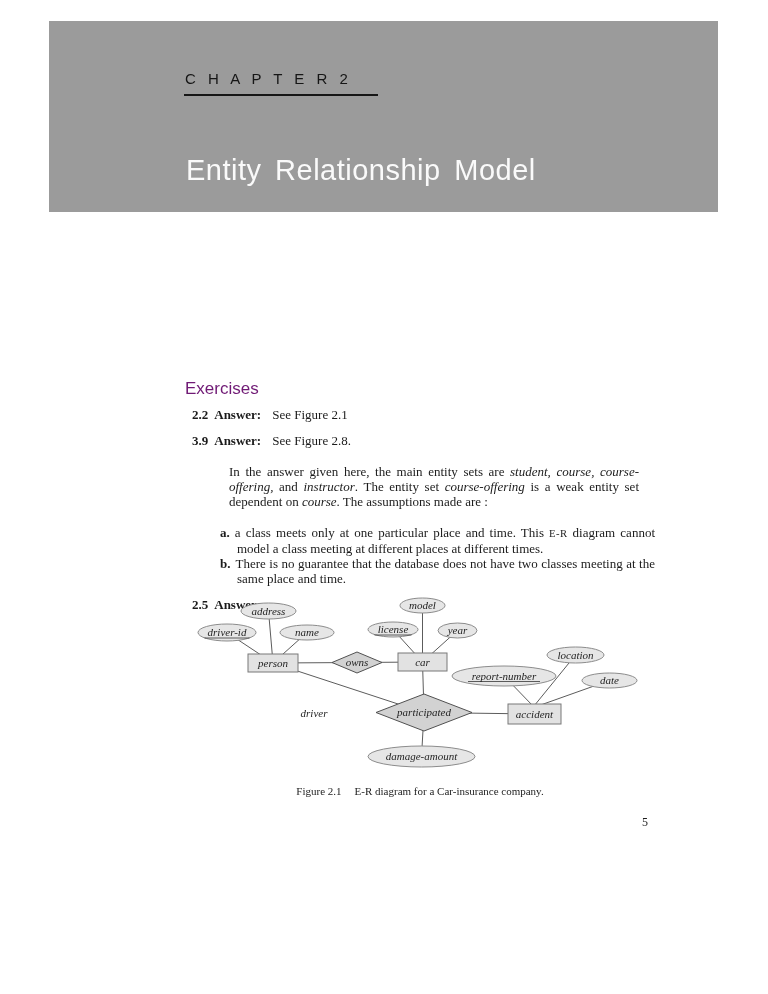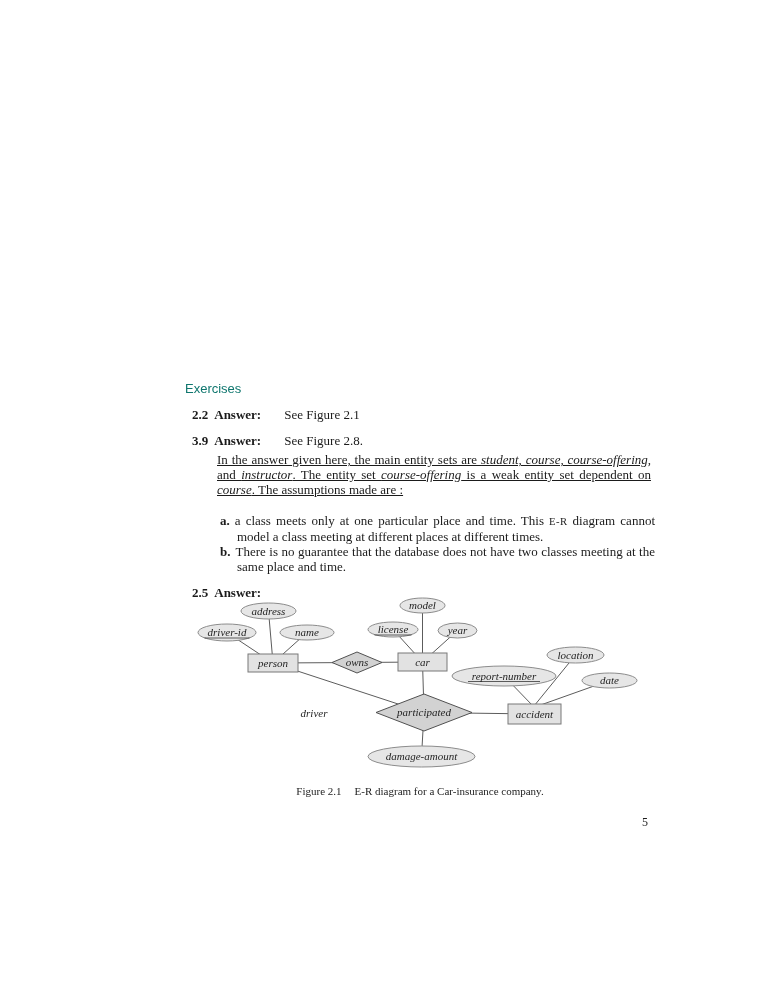--- a/index.html
+++ b/index.html
@@ -12,46 +12,51 @@
   .chapter-line{position:absolute;left:136px;top:49px;
       font-family:"Liberation Sans",sans-serif;font-size:15px;letter-spacing:4px;}
   .chapter-rule{position:absolute;left:135px;top:73px;width:194px;height:2px;background:#161616;}
   .chapter-title{position:absolute;left:137px;top:133px;
       font-family:"Liberation Sans",sans-serif;font-size:29px;font-weight:400;
       letter-spacing:0.5px;word-spacing:5px;}
 
   
   .content{position:absolute;left:185px;top:379px;width:470px;}
   .content h2{font-family:"Liberation Sans",sans-serif;font-weight:400;
-      font-size:13px;line-height:20px;margin:0 0 8px 0;color:#0f766e;}
+      font-size:17px;line-height:20px;margin:0 0 8px 0;color:#701a75;}
   .answer{font-size:13px;line-height:15px;padding-left:28px;text-indent:-21px;}
   #a22{margin:0 0 11px 0;}
   .num{margin-right:6px;}
-  .albl{margin-right:23px;}
-  .para{text-indent:0;text-align:justify;margin:4px;text-decoration:underline;}
+  .albl{margin-right:11px;}
+  .para{text-indent:0;text-align:justify;margin:16px;}
   .sub{margin-top:16px;text-indent:0;}
   .sub-item{padding-left:24px;text-indent:-17px;text-align:justify;line-height:15px;}
   .marker{margin-right:5px;}
   #a25{margin-top:11px;}
 
   
   .er-wrap{position:absolute;left:185px;top:590px;width:480px;height:190px;}
   svg text{font-family:"Liberation Serif",serif;}
 
   
   .caption{position:absolute;left:185px;top:785px;width:470px;text-align:center;
       font-size:11px;color:#1d1d1d;}
   .caption .cap-label{margin-right:13px;}
   .pageno{position:absolute;left:642px;top:815px;font-size:12px;color:#1d1d1d;}
 </style>
 </head>
 <body>
 
 <div class="page">
 
+  <div class="banner" style="background: rgb(155, 155, 155);">
+    <div class="chapter-line" style="color: rgb(22, 22, 22);">C H A P T E R    2</div>
+    <div class="chapter-rule" style="background: rgb(22, 22, 22);"></div>
+    <div class="chapter-title" style="color: rgb(250, 250, 250);">Entity Relationship Model</div>
+  </div>
 
   <div class="content">
     <h2>Exercises</h2>
 
     <div class="answer" id="a22">
       <b class="num">2.2</b><b class="albl">Answer:</b><span>See Figure&nbsp;2.1</span>
     </div>
 
     <div class="answer" id="a24">
       <b class="num">3.9</b><b class="albl">Answer:</b><span>See Figure 2.8.</span>

